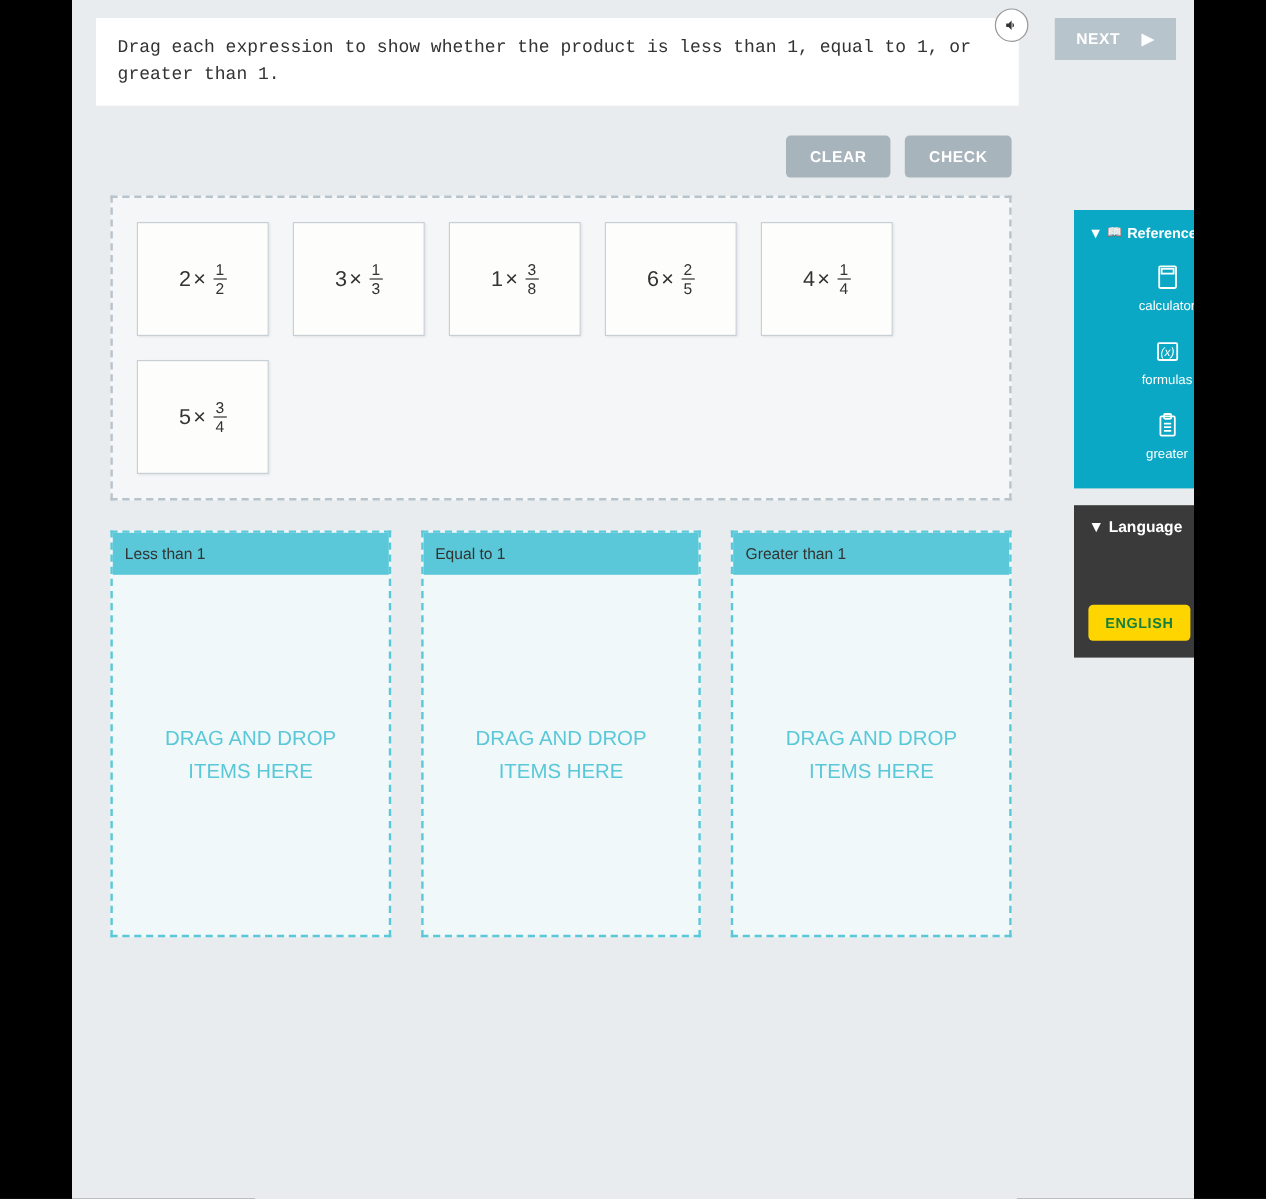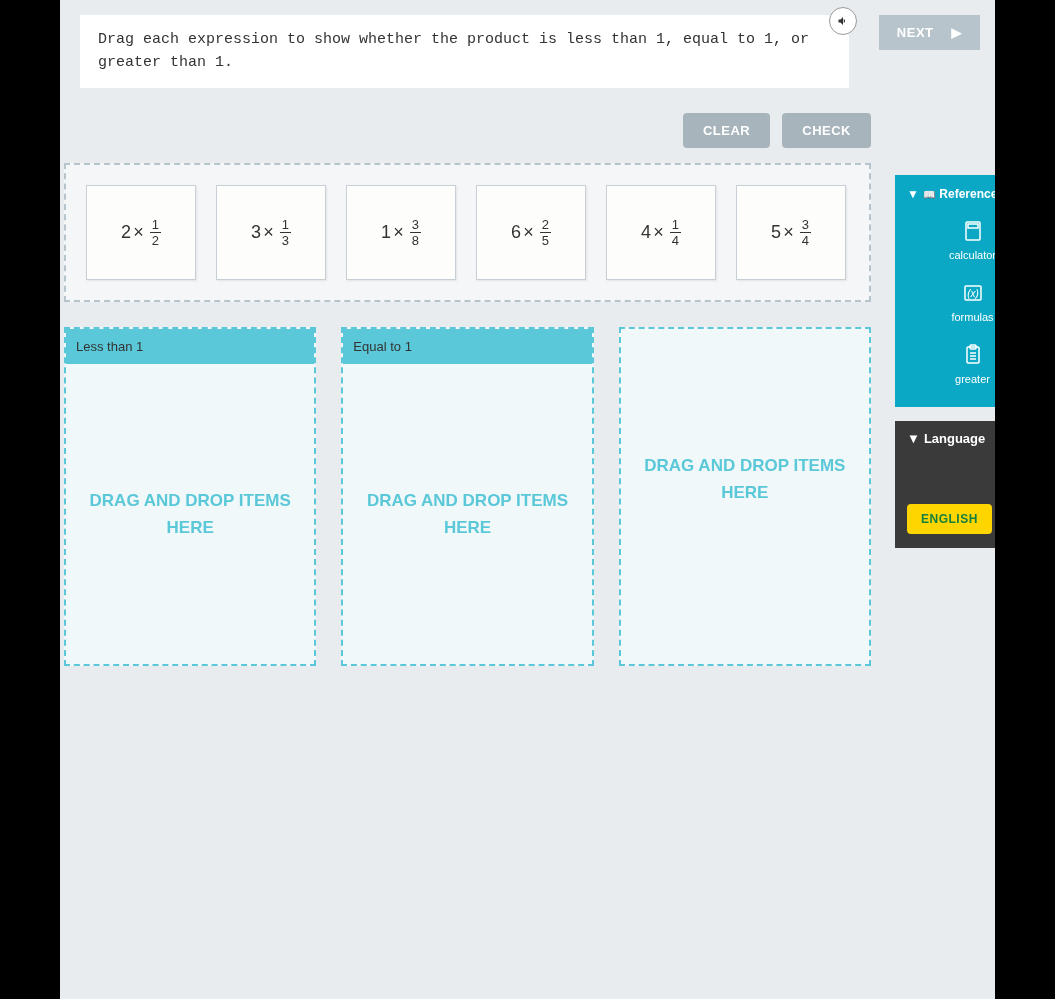--- a/index.html
+++ b/index.html
@@ -70,21 +70,21 @@
       padding: 10px 18px;
       margin: 0 15px 0 20px;
       border: none;
       cursor: pointer;
       display: flex;
       align-items: center;
       gap: 18px;
       letter-spacing: 0.5px;
     }
     .content-area {
-      padding: 0 4px;
+      padding: 0 32px;
       position: relative;
     }
     .action-btns {
       display: flex;
       justify-content: flex-end;
       gap: 12px;
       margin: 25px 120px 15px 0;
     }
     .action-btn {
       background: #a8b4bc;
@@ -153,21 +153,21 @@
       padding: 10px;
       font-size: 13px;
     }
     .drop-body {
       height: 300px;
       display: flex;
       align-items: center;
       justify-content: center;
       text-align: center;
       color: #5ac8d8;
-      font-weight: bold;
+      font-weight: normal;
       font-size: 17px;
       line-height: 1.6;
       padding: 20px;
     }
     .side-panels {
       position: absolute;
       right: -55px;
       top: 62px;
       width: 155px;
       display: flex;
@@ -311,20 +311,21 @@
       <div class="drop-zones">
         <div class="drop-zone">
           <div class="drop-header">Less than 1</div>
           <div class="drop-body">DRAG AND DROP ITEMS HERE</div>
         </div>
         <div class="drop-zone">
           <div class="drop-header">Equal to 1</div>
           <div class="drop-body">DRAG AND DROP ITEMS HERE</div>
         </div>
         <div class="drop-zone">
+          <div class="drop-header">Greater than 1</div>
           <div class="drop-body">DRAG AND DROP ITEMS HERE</div>
         </div>
       </div>
 
       <div class="side-panels">
         <div class="ref-panel">
           <div class="ref-header">
             <span>▼</span>
             <span style="font-size:10px;">📖</span>
             <span>Reference</span>

